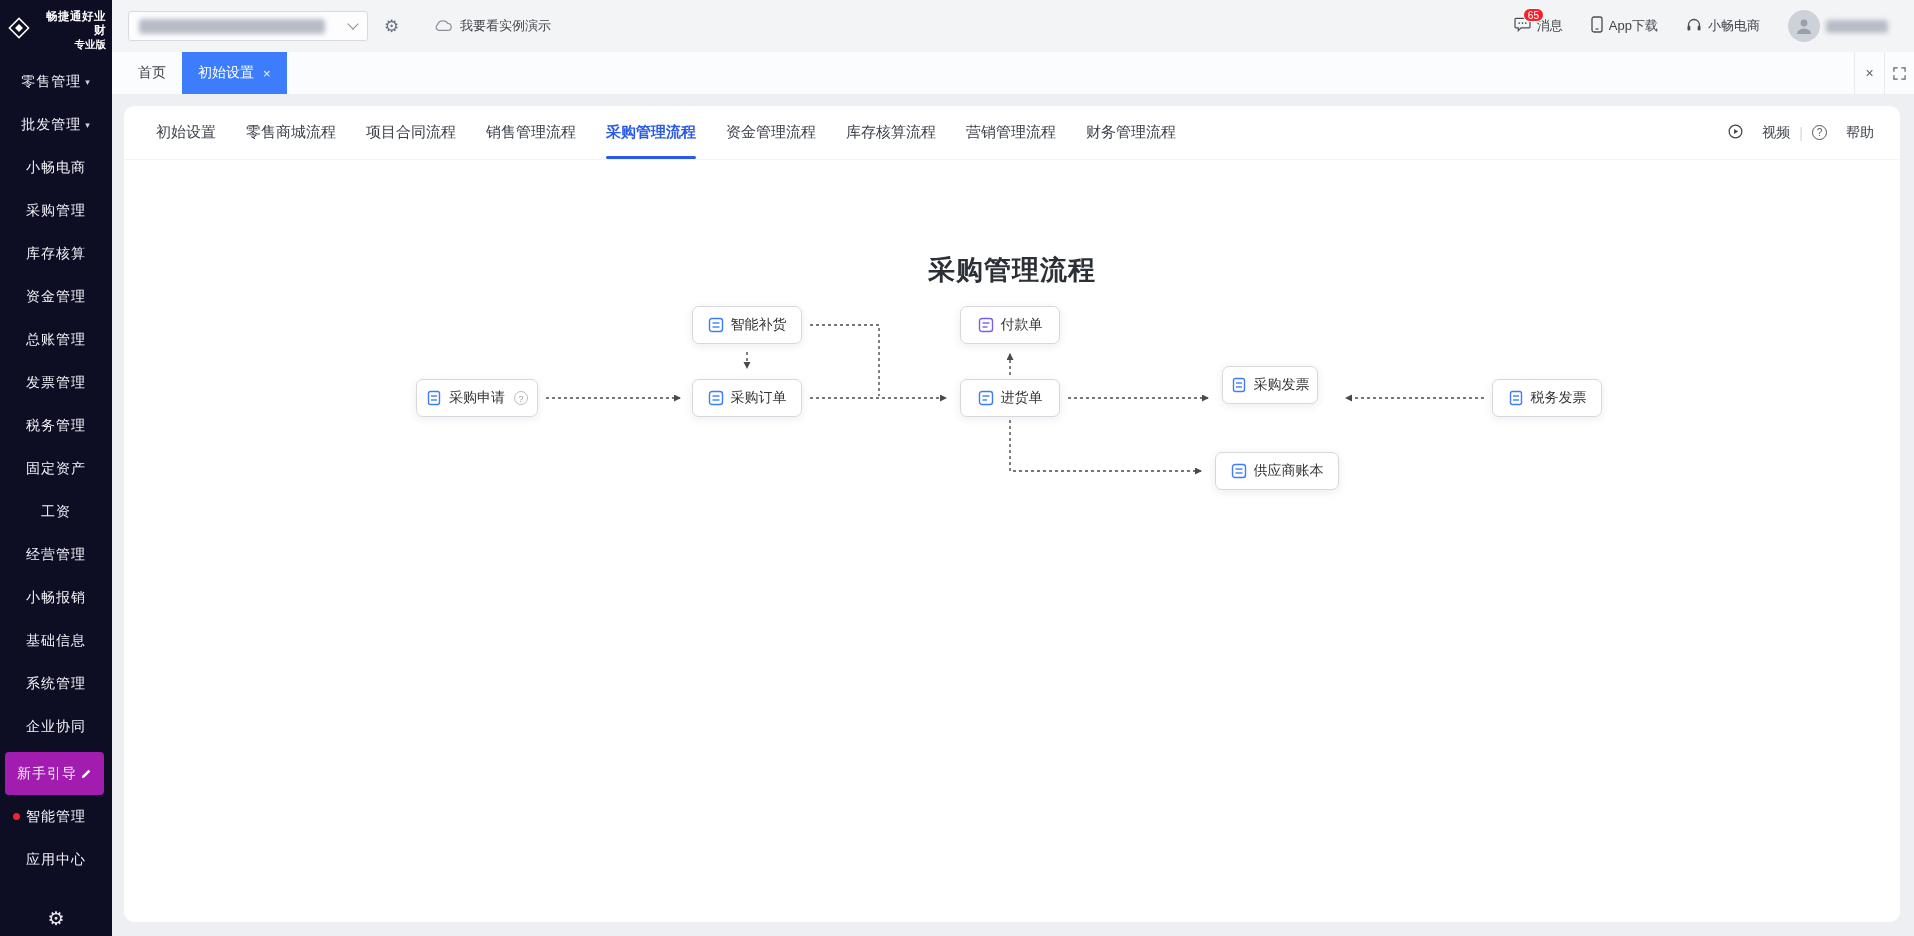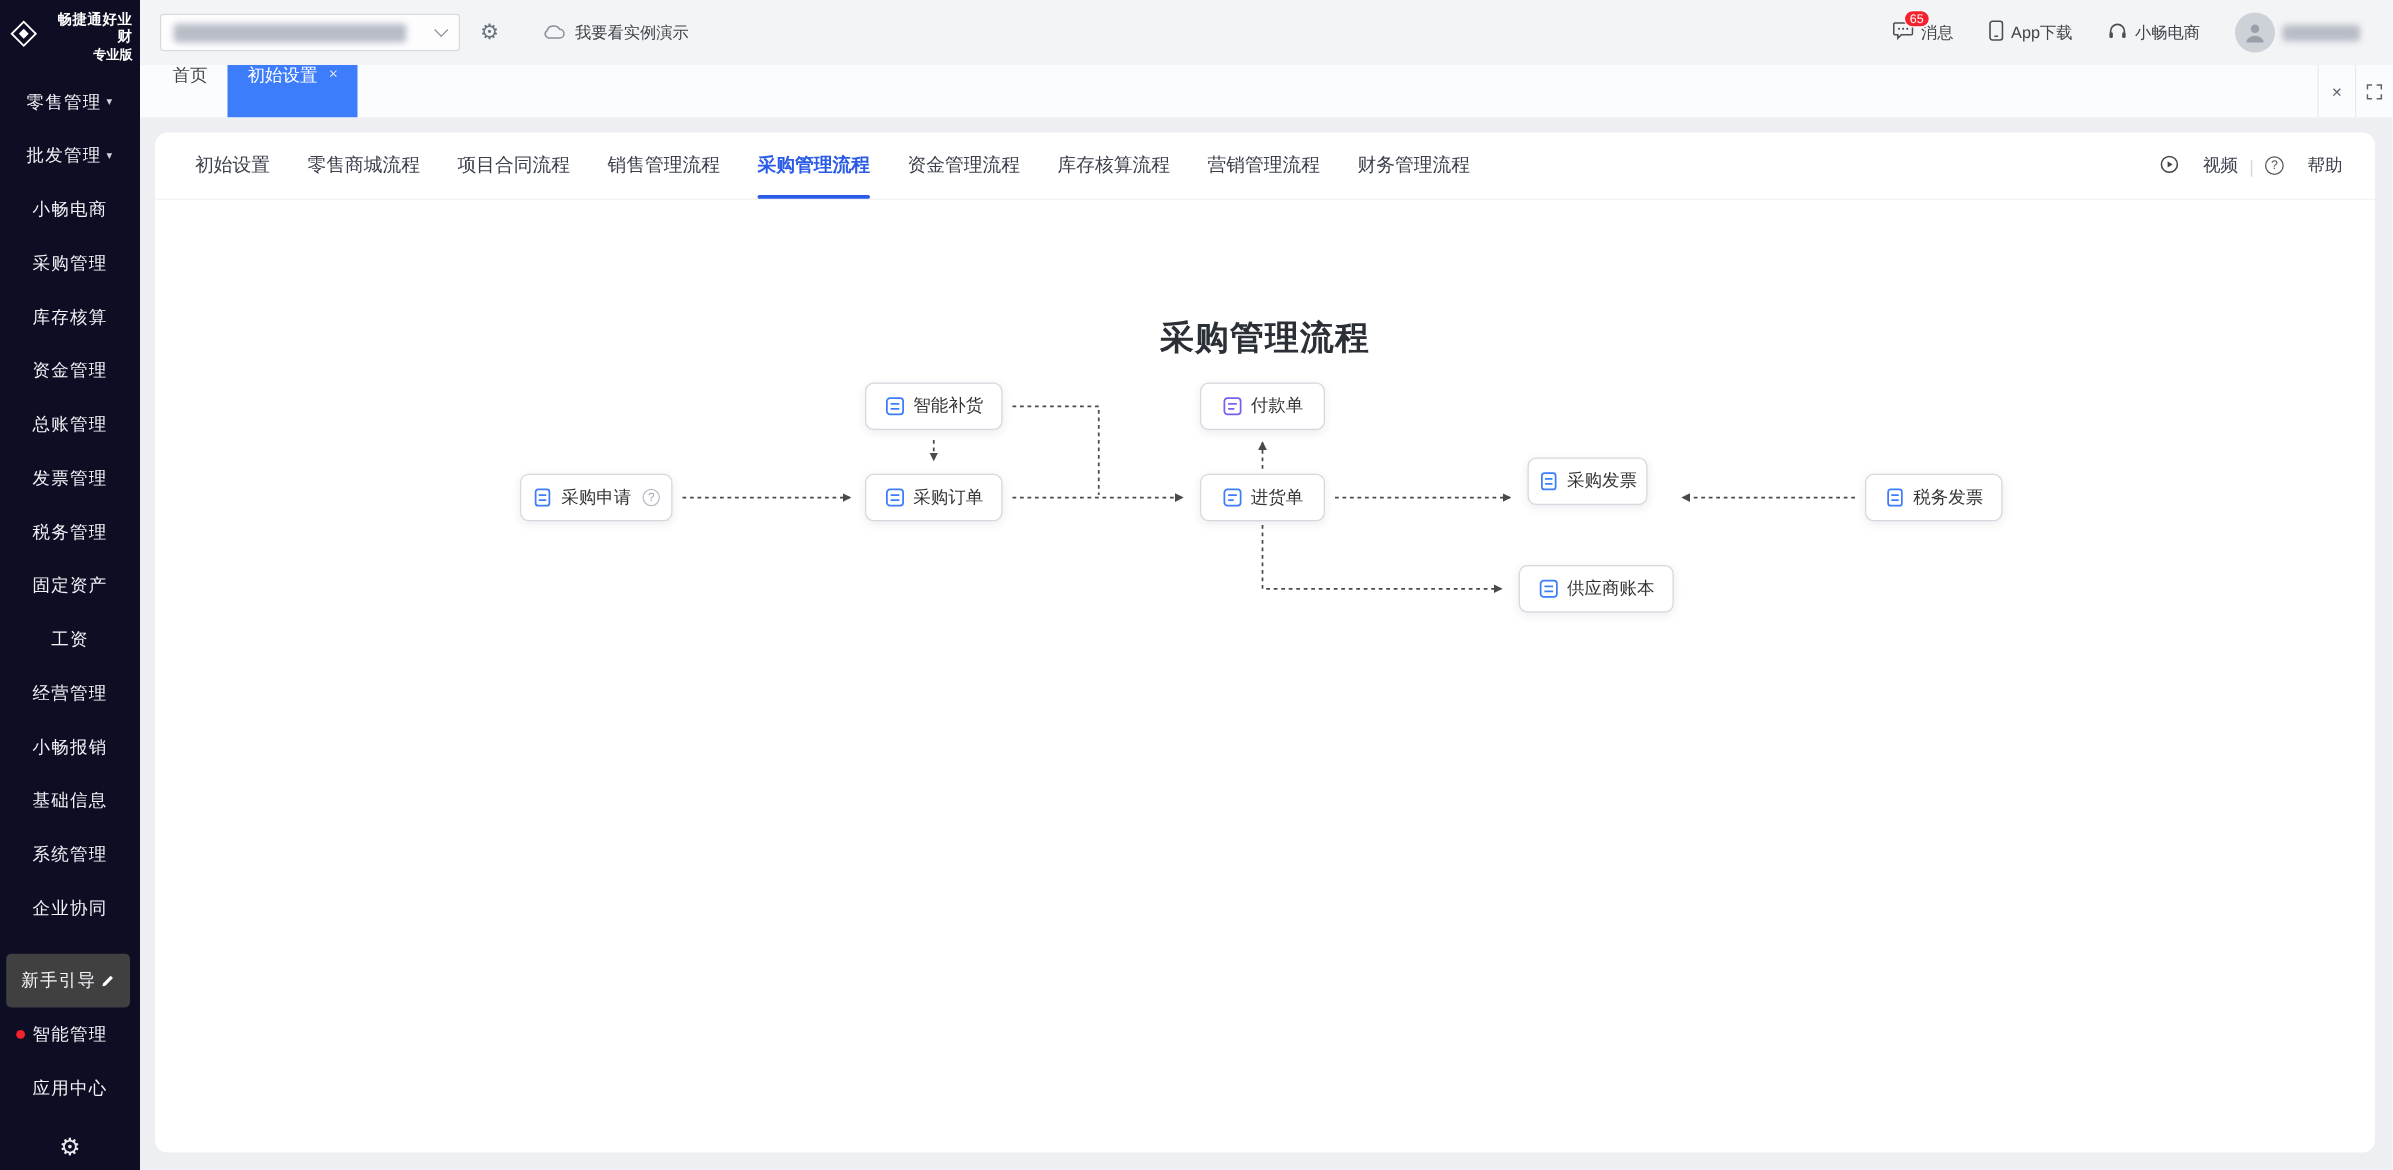--- a/index.html
+++ b/index.html
@@ -10,21 +10,21 @@
   .sidebar { position:absolute; left:0; top:0; width:112px; height:936px;
     background:#0d0d24; color:#fff; z-index:30; }
   .logo { display:flex; align-items:center; gap:5px; padding:9px 6px 6px 7px;text-align:right; }
   .logo-text { line-height:1.25; }
   .logo-name { font-size:11.5px; font-weight:bold; letter-spacing:.5px; }
   .logo-edition { font-size:10.5px; font-weight:bold; }
   .side-menu { position:absolute; top:60px; left:0; right:0; }
   .side-item { height:43px; display:flex; align-items:center; justify-content:center;
     font-size:14px; letter-spacing:1px; color:#f2f3f7; position:relative; cursor:pointer; }
   .side-item .caret { font-size:9px; margin-left:4px; color:#cfd2dd; }
-  .side-item.active { background:#404040; border-radius:4px; margin:15px 8px 0 5px;font-family:Liberation Serif, serif; }
+  .side-item.active { background:#a21caf; border-radius:4px; margin:4px 8px 0 5px;font-family:Liberation Serif, serif; }
   .side-item.active .pen { margin-left:4px; display:inline-flex; }
   .red-dot { position:absolute; left:13px; top:50%; margin-top:-3.5px; width:7px; height:7px;
     border-radius:50%; background:#f5222d; }
   .side-gear { position:absolute; bottom:6px; left:0; right:0; text-align:center;
     font-size:19px; color:#e8e9ef; cursor:pointer; }
 
   
   .topbar { position:absolute; left:112px; top:0; width:1802px; height:52px;
     background:#f3f4f6; }
   .select-box { position:absolute; left:16px; top:11px; width:240px; height:30px;
@@ -45,22 +45,22 @@
   .badge { position:absolute; top:-9px; left:9px; background:#f5222d; color:#fff;
     font-size:10px; height:14px; line-height:14px; padding:0 4px; border-radius:8px;
     border:1px solid #fff; }
   .avatar { width:32px; height:32px; border-radius:50%; background:#cdd1d8; display:inline-flex;
     align-items:center; justify-content:center; overflow:hidden; }
   .name-blob { width:62px; height:13px; }
 
   
   .tabrow { position:absolute; left:112px; top:52px; width:1802px; height:42px;
     background:#fbfcfd; display:flex; align-items:stretch; }
-  .page-tab { display:flex; align-items:flex-start; padding:0 16px; font-size:14px; color:#40434a;
-    cursor:pointer;font-family:Liberation Serif, serif; }
+  .page-tab { display:flex; align-items:center; padding:0 16px; font-size:14px; color:#40434a;
+    cursor:pointer; }
   .page-tab.home { margin-left:10px; }
   .page-tab.active { background:#3d7dfb; color:#fff; gap:9px; }
   .tab-close { font-size:13px; line-height:1; opacity:.95; cursor:pointer; }
   .tabrow-tools { margin-left:auto; display:flex; align-items:stretch; }
   .tool-cell { width:30px; display:flex; align-items:center; justify-content:center;
     border-left:1px solid #e7e9ed; color:#5c626e; font-size:14px; cursor:pointer; }
 
   
   .content { position:absolute; left:112px; top:94px; width:1802px; height:842px;
     background:#edeff2; padding:12px 14px 14px 12px; }

